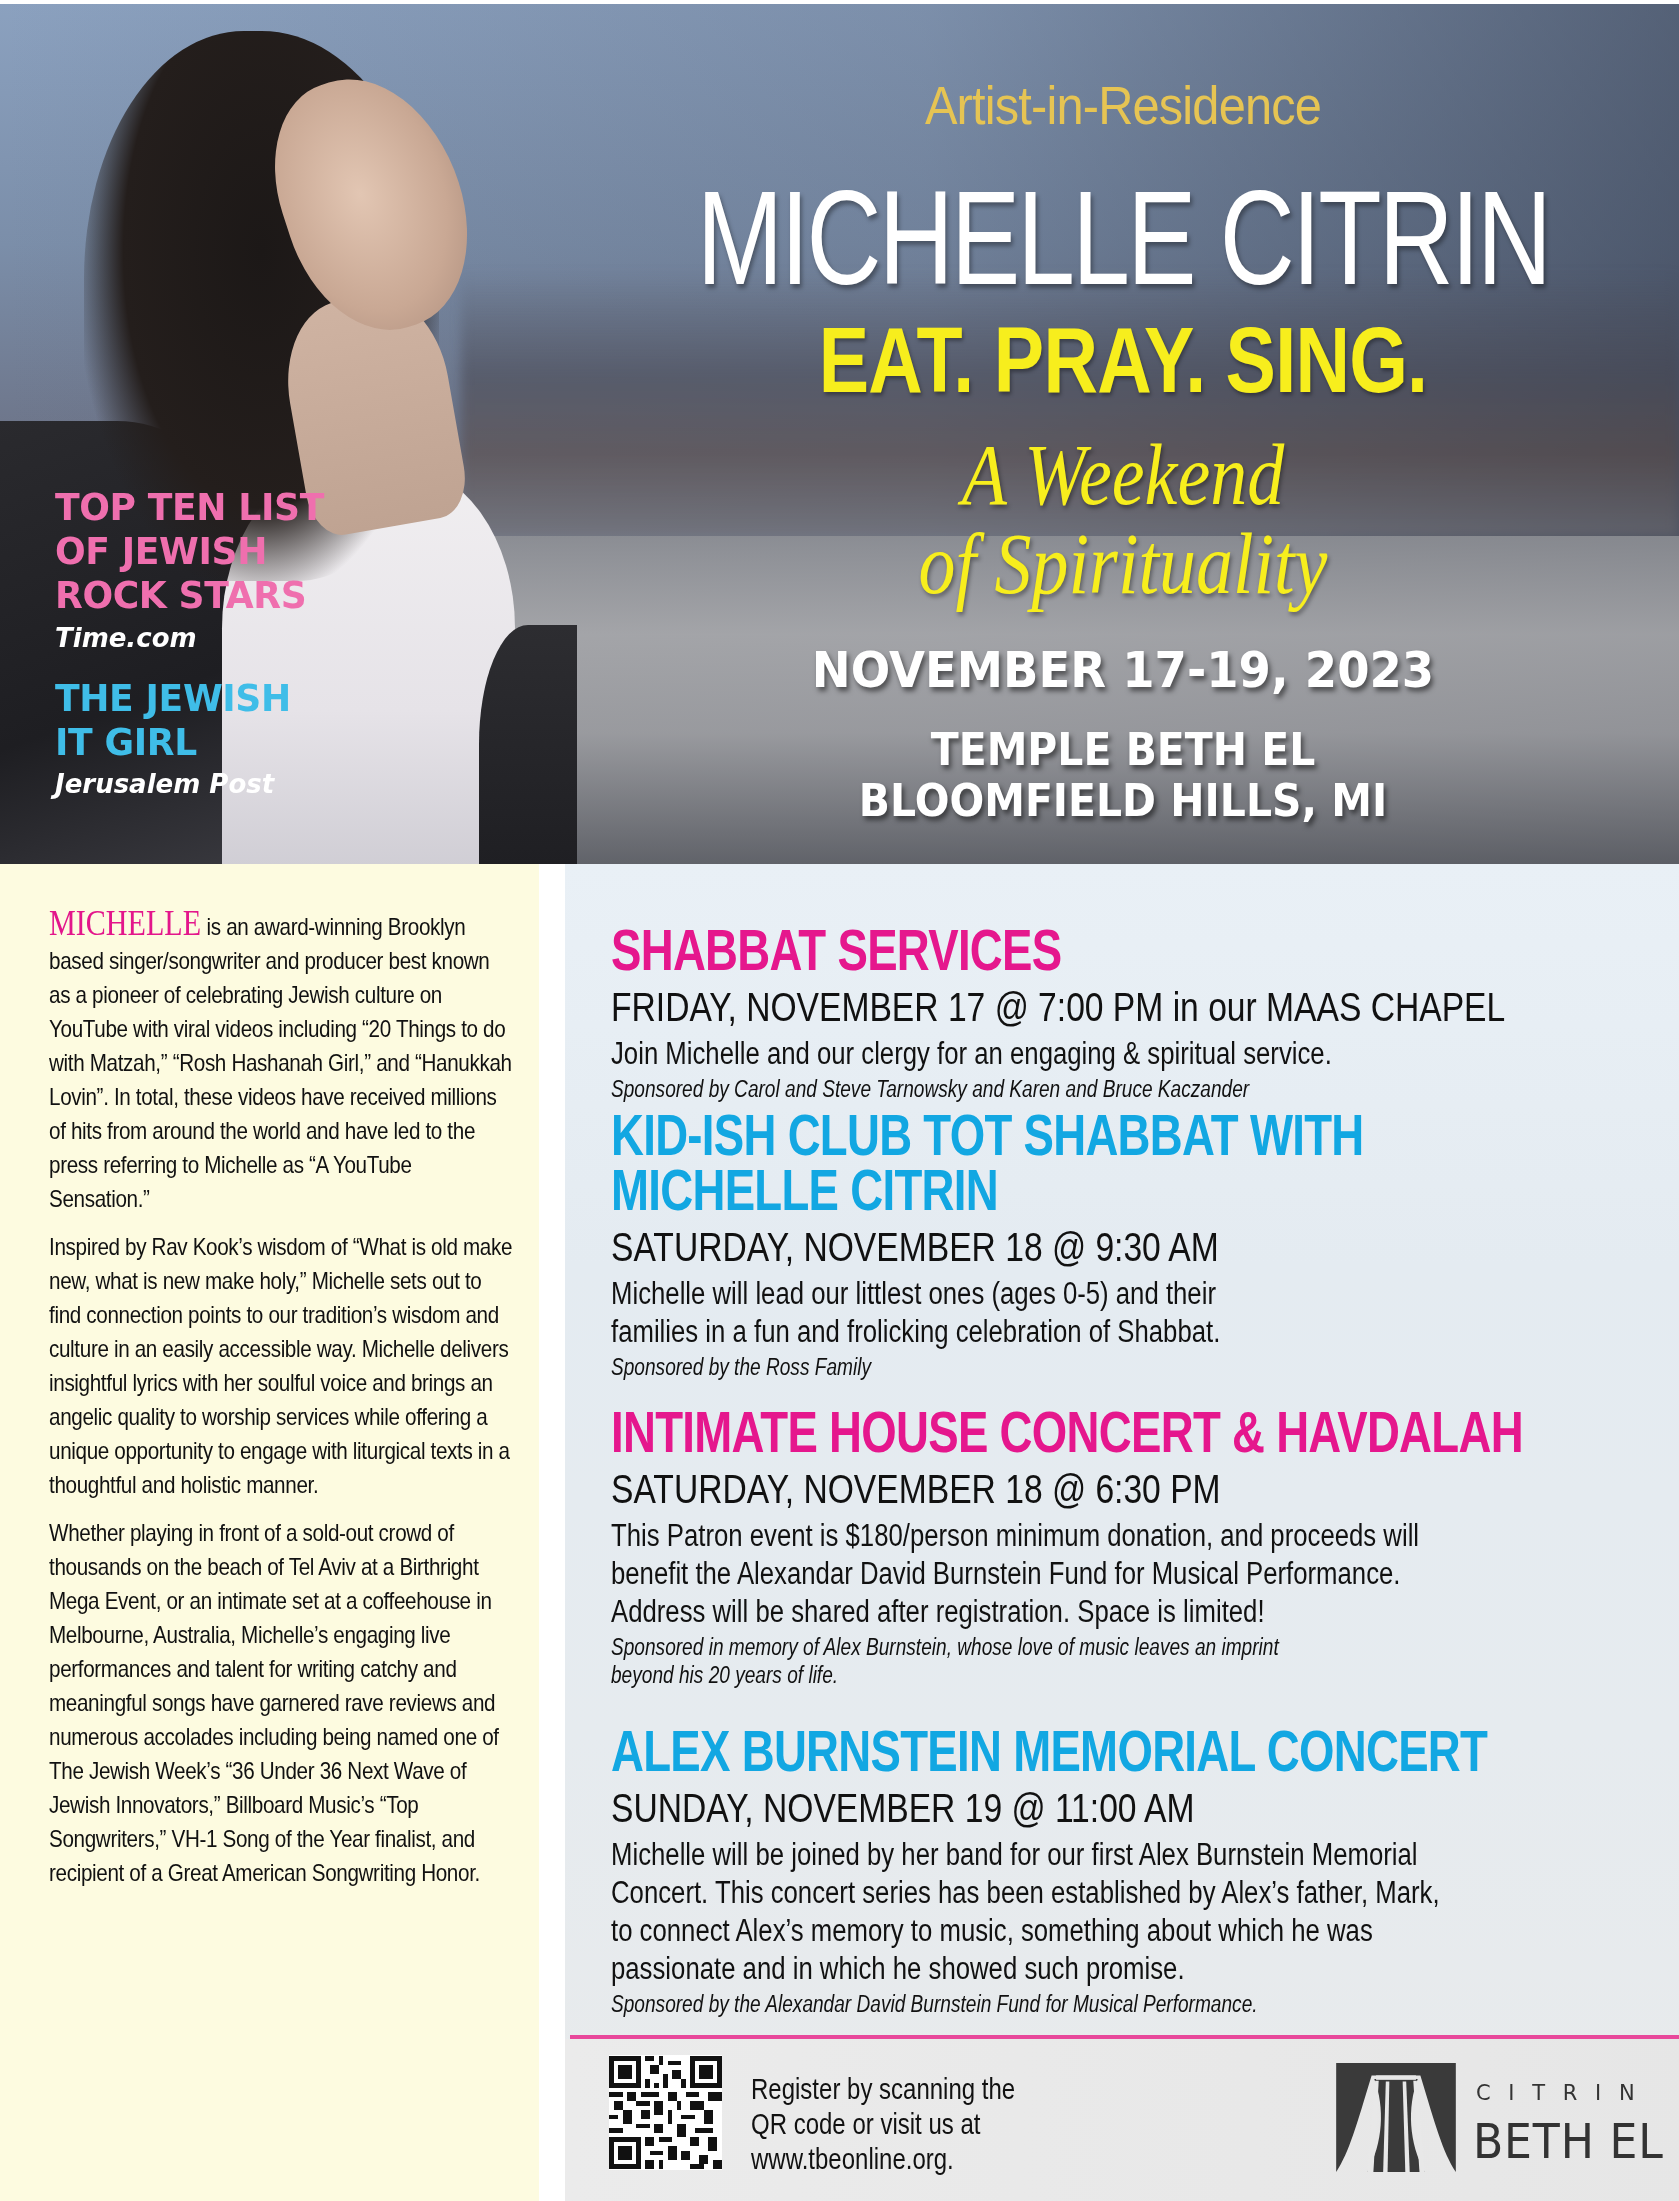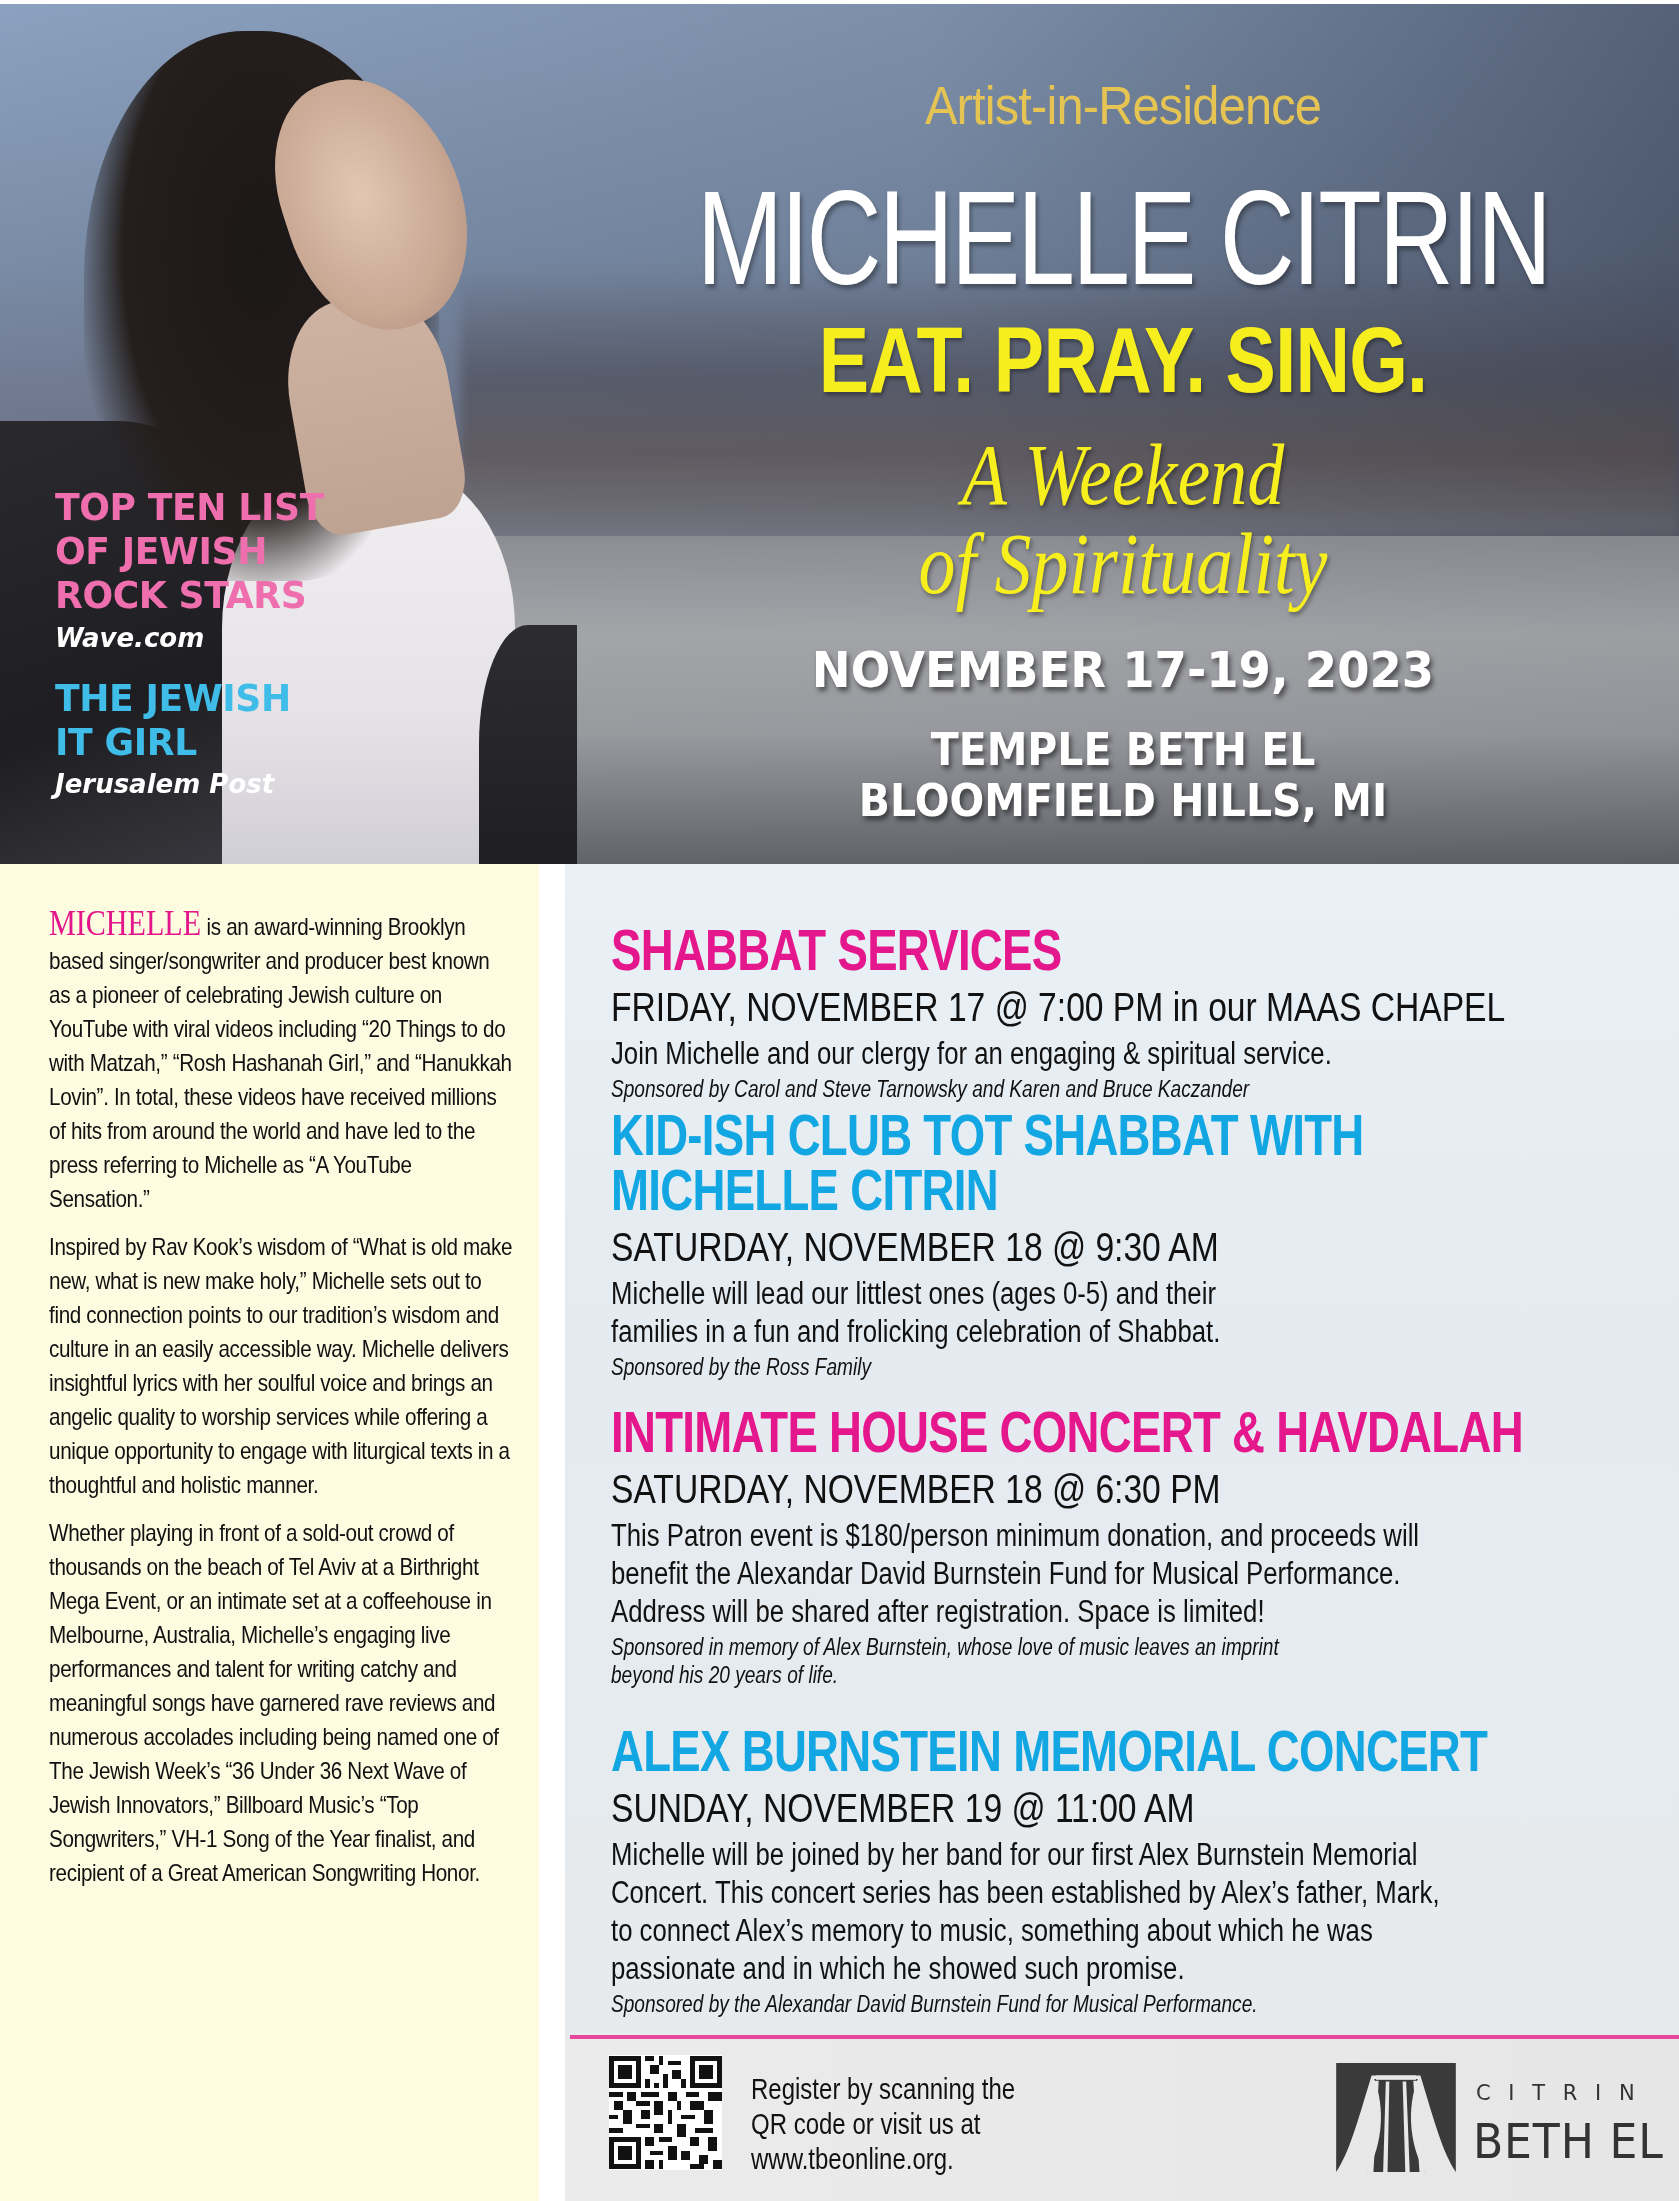--- a/index.html
+++ b/index.html
@@ -196,21 +196,21 @@
     <div class="figure-jacket-right"></div>
   </div>
 
   <div class="accolades">
     <div class="accolade">
       <div class="accolade-title pink">
         <div>TOP TEN LIST</div>
         <div>OF JEWISH</div>
         <div>ROCK STARS</div>
       </div>
-      <div class="accolade-source">Wave.com</div>
+      <div class="accolade-source">Time.com</div>
     </div>
     <div class="accolade">
       <div class="accolade-title blue">
         <div>THE JEWISH</div>
         <div>IT GIRL</div>
       </div>
       <div class="accolade-source">Jerusalem Post</div>
     </div>
   </div>
 

